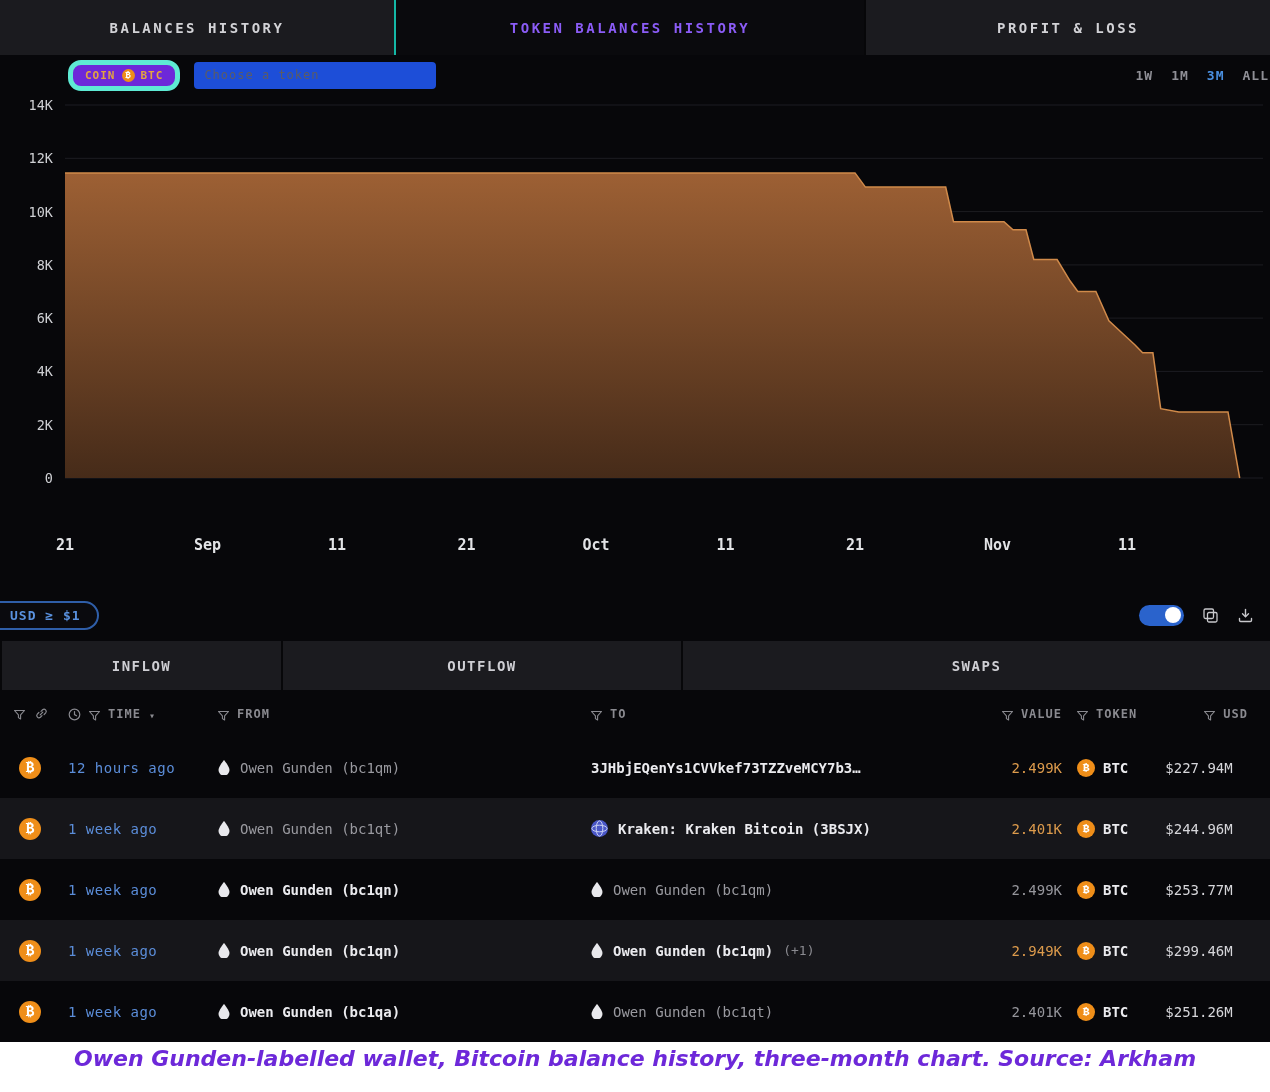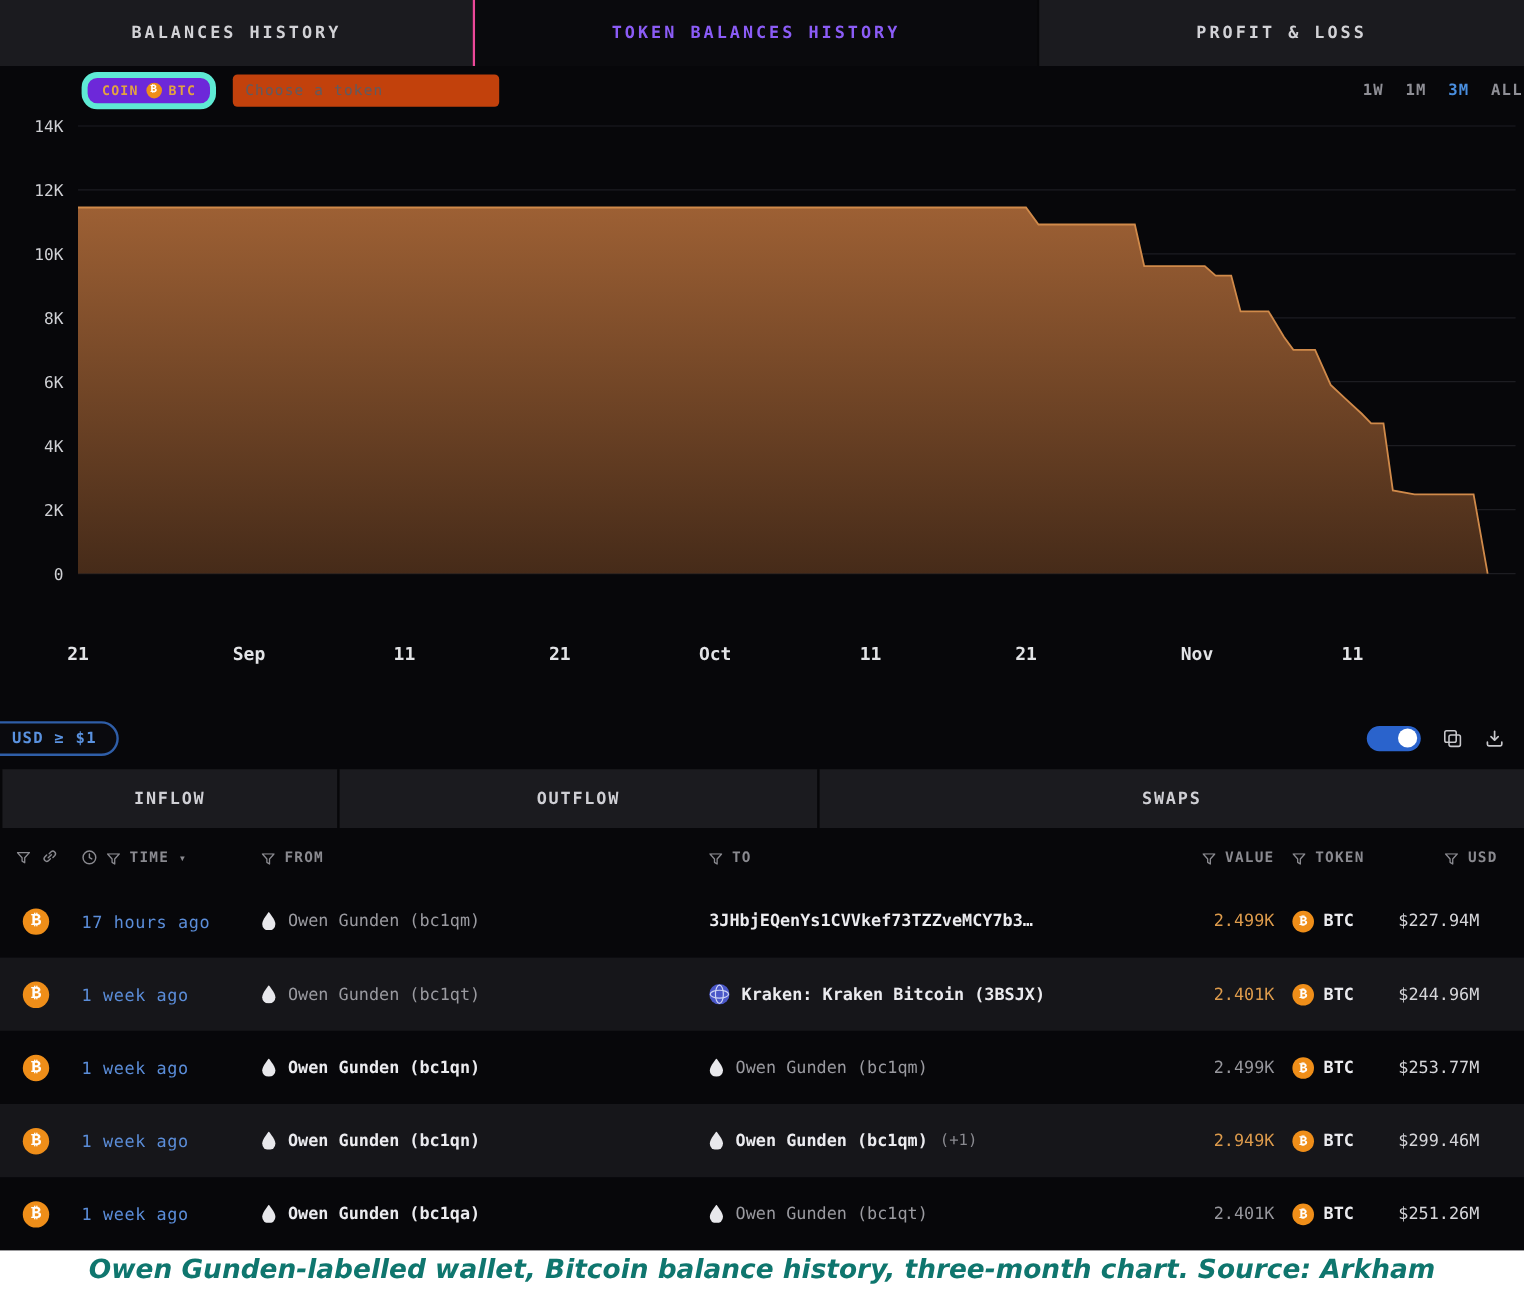--- a/index.html
+++ b/index.html
@@ -5,32 +5,32 @@
   *{margin:0;padding:0;box-sizing:border-box}
   html,body{background:#fff}
   body{width:1270px;height:1092px;font-family:"DejaVu Sans Mono","Liberation Mono",monospace;overflow:hidden}
   .app{position:relative;width:1270px;height:1042px;background:#07070a;overflow:hidden}
 
   
   .tabbar{position:absolute;top:0;left:0;right:0;height:55px;display:flex}
   .tab{display:flex;align-items:center;justify-content:center;background:#1b1b1f;color:#d2d2d6;
        font-size:14px;font-weight:700;letter-spacing:2.5px;cursor:pointer}
   .tab.active{background:#0a0a0d;color:#8b5cf6}
-  .tab.t1{width:396px;border-right:2px solid #ec4899}
+  .tab.t1{width:396px;border-right:2px solid #14b8a6}
   .tab.t2{width:468px}
   .tab.t3{flex:1;border-left:2px solid #070709}
 
   
   .controls{position:absolute;top:59px;left:0;right:0;height:32px;display:flex;align-items:center}
   .coin-pill{margin-left:68px;display:inline-flex;align-items:center;gap:6px;border:5px solid #5eead4;
              border-radius:13px;padding:4px 12px;background:#6d28d9;cursor:pointer}
   .coin-pill .lbl{color:#e3a43f;font-size:11px;font-weight:700;letter-spacing:1px}
   .btc-mini{width:13px;height:13px;border-radius:50%;background:#ef8e19;color:#fff;font-size:9px;
             font-weight:700;display:inline-flex;align-items:center;justify-content:center}
-  .token-input{margin-left:14px;width:222px;height:27px;background:#c2410c;border:none;border-radius:4px;
+  .token-input{margin-left:14px;width:242px;height:27px;background:#1d4ed8;border:none;border-radius:4px;
                color:#c8c8cc;font-family:"DejaVu Sans Mono",monospace;font-size:12px;padding:0 10px;letter-spacing:1px}
   .token-input::placeholder{color:#5c5c64}
   .ranges{margin-left:auto;margin-right:1px;display:flex;gap:18px;font-size:13px;font-weight:700;letter-spacing:1px}
   .range{color:#8f8f96;cursor:pointer}
   .range.active{color:#4a8fe0}
 
   
   #balance-chart{position:absolute;top:88px;left:0}
   .axis-lbl{font-family:"DejaVu Sans Mono",monospace;font-size:13.5px;fill:#cfd0d4}
   .axis-lbl.x{font-size:15px;font-weight:700;fill:#e2e3e6}
@@ -90,21 +90,21 @@
   .suffix{color:#8a8a90;font-size:13px}
   .suffix:empty{display:none}
   .c-value{text-align:right;font-size:14px;color:#96969c}
   .c-value.hl{color:#dd9b4c}
   .c-token{display:flex;align-items:center;gap:8px;padding-left:15px;color:#ebebef;font-weight:700;font-size:14px}
   .c-usd{text-align:center;padding-right:22px;color:#d6d6da;font-size:14px}
 
   
   .caption{height:33px;background:#fff;display:flex;align-items:center;justify-content:center;
            font-family:"DejaVu Sans","Liberation Sans",sans-serif;font-style:italic;font-size:22px;
-           font-weight:600;color:#0f766e}
+           font-weight:600;color:#6d28d9}
 </style>
 </head>
 <body>
 
 <div class="app">
 
   <div class="tabbar">
     <div class="tab t1">BALANCES HISTORY</div>
     <div class="tab t2 active">TOKEN BALANCES HISTORY</div>
     <div class="tab t3">PROFIT &amp; LOSS</div>
@@ -257,21 +257,21 @@
             <path d="M0.5 0.5h10L6.6 4.8V9L4.4 7.6V4.8Z" fill="none" stroke="#8a8a90" stroke-width="1.1" stroke-linejoin="round"></path>
           </svg>
       </span>
       <span>USD</span>
     </div>
   </div>
 
   <div class="rows" id="rows">
       <div class="t-row grid-cols">
       <div class="c-coin"><span class="btc-icon">₿</span></div>
-      <div class="c-time"><a class="time-link">17 hours ago</a></div>
+      <div class="c-time"><a class="time-link">12 hours ago</a></div>
       <div class="c-from">
         <span class="icon-slot from-slot">
             <svg width="12" height="15" viewBox="0 0 12 15">
               <path d="M6 0C6 0 .5 6.5 .5 10a5.5 5.5 0 0 0 11 0C11.5 6.5 6 0 6 0Z" fill="#e8e8ec"></path>
             </svg>
           </span>
         <span class="ent-text dim">Owen Gunden (bc1qm)</span>
       </div>
       <div class="c-to">
 

